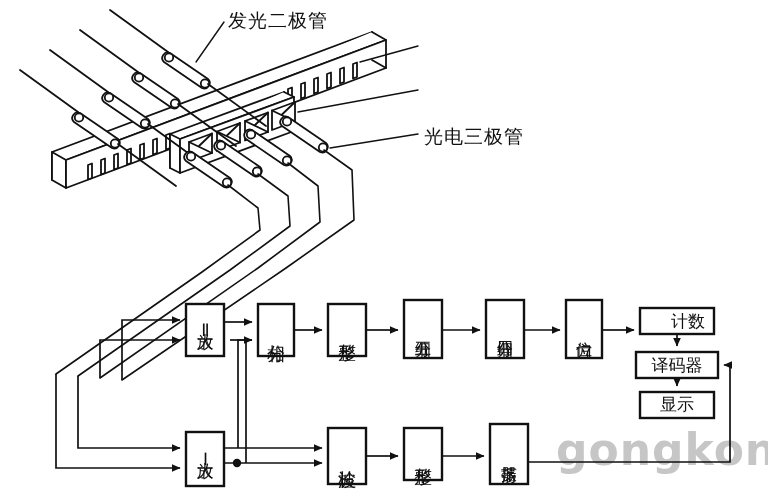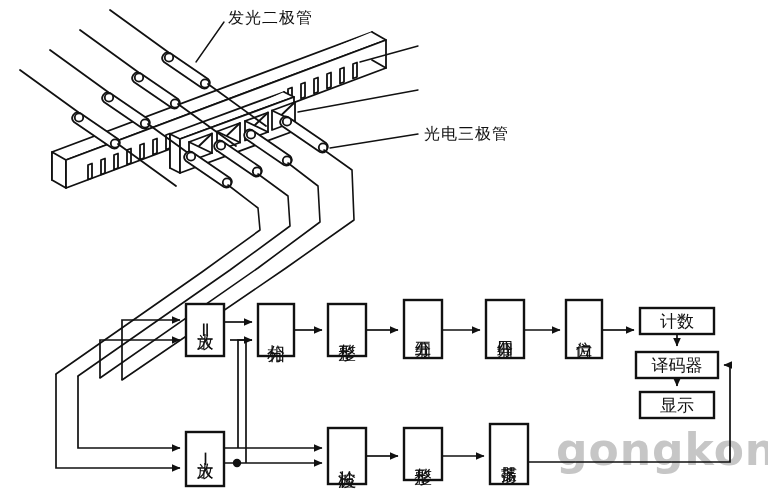--- a/index.html
+++ b/index.html
@@ -9,21 +9,21 @@
     background:#ffffff;
     font-family:"Liberation Serif", serif;
     overflow:hidden;
     position:relative;
   }
   #root{position:relative;width:768px;height:500px;}
   svg.layer{position:absolute;left:0;top:0;width:768px;height:500px;}
   .lbl{
     position:absolute;
     font-family:Liberation Serif, serif;
-    font-size:16px;
+    font-size:19px;
     color:#111;
     white-space:nowrap;
     letter-spacing:1px;
     text-align:right;
   }
   .boxtext{
     position:absolute;
     display:flex;
     align-items:center;
     justify-content:center;
@@ -260,22 +260,22 @@
     </g>
   </svg>
 
   <div class="boxtext vert" style="left:186px;top:304px;width:38px;height:52px;font-size:17px;">放大Ⅱ</div>
   <div class="boxtext vert" style="left:258px;top:304px;width:36px;height:52px;font-size:18px;">分相</div>
   <div class="boxtext vert" style="left:328px;top:304px;width:38px;height:52px;font-size:18px;">整形</div>
   <div class="boxtext vert" style="left:404px;top:300px;width:38px;height:58px;font-size:16px;">五细分</div>
   <div class="boxtext vert" style="left:486px;top:300px;width:38px;height:58px;font-size:16px;">四细分</div>
   <div class="boxtext vert" style="left:566px;top:300px;width:36px;height:58px;font-size:16px;">方位门</div>
 
-  <div class="boxtext" style="left:640px;top:308px;width:74px;height:26px;font-size:17px;">计数</div>
+  <div class="boxtext" style="left:640px;top:308px;width:74px;height:26px;font-size:17px;padding-left:11px;">计数</div>
   <div class="boxtext" style="left:636px;top:352px;width:82px;height:26px;font-size:17px;">译码器</div>
-  <div class="boxtext" style="left:640px;top:392px;width:74px;height:26px;font-size:17px;">显示</div>
+  <div class="boxtext" style="left:640px;top:392px;width:74px;height:26px;font-size:17px;font-family:Liberation Mono, monospace;">显示</div>
 
   <div class="boxtext vert" style="left:186px;top:432px;width:38px;height:54px;font-size:17px;">放大Ⅰ</div>
   <div class="boxtext vert" style="left:328px;top:428px;width:38px;height:56px;font-size:18px;">检波</div>
   <div class="boxtext vert" style="left:404px;top:428px;width:38px;height:52px;font-size:18px;">整形</div>
   <div class="boxtext vert" style="left:490px;top:424px;width:38px;height:60px;font-size:16px;">振荡器</div>
 
 </div>
 
 </body></html>

